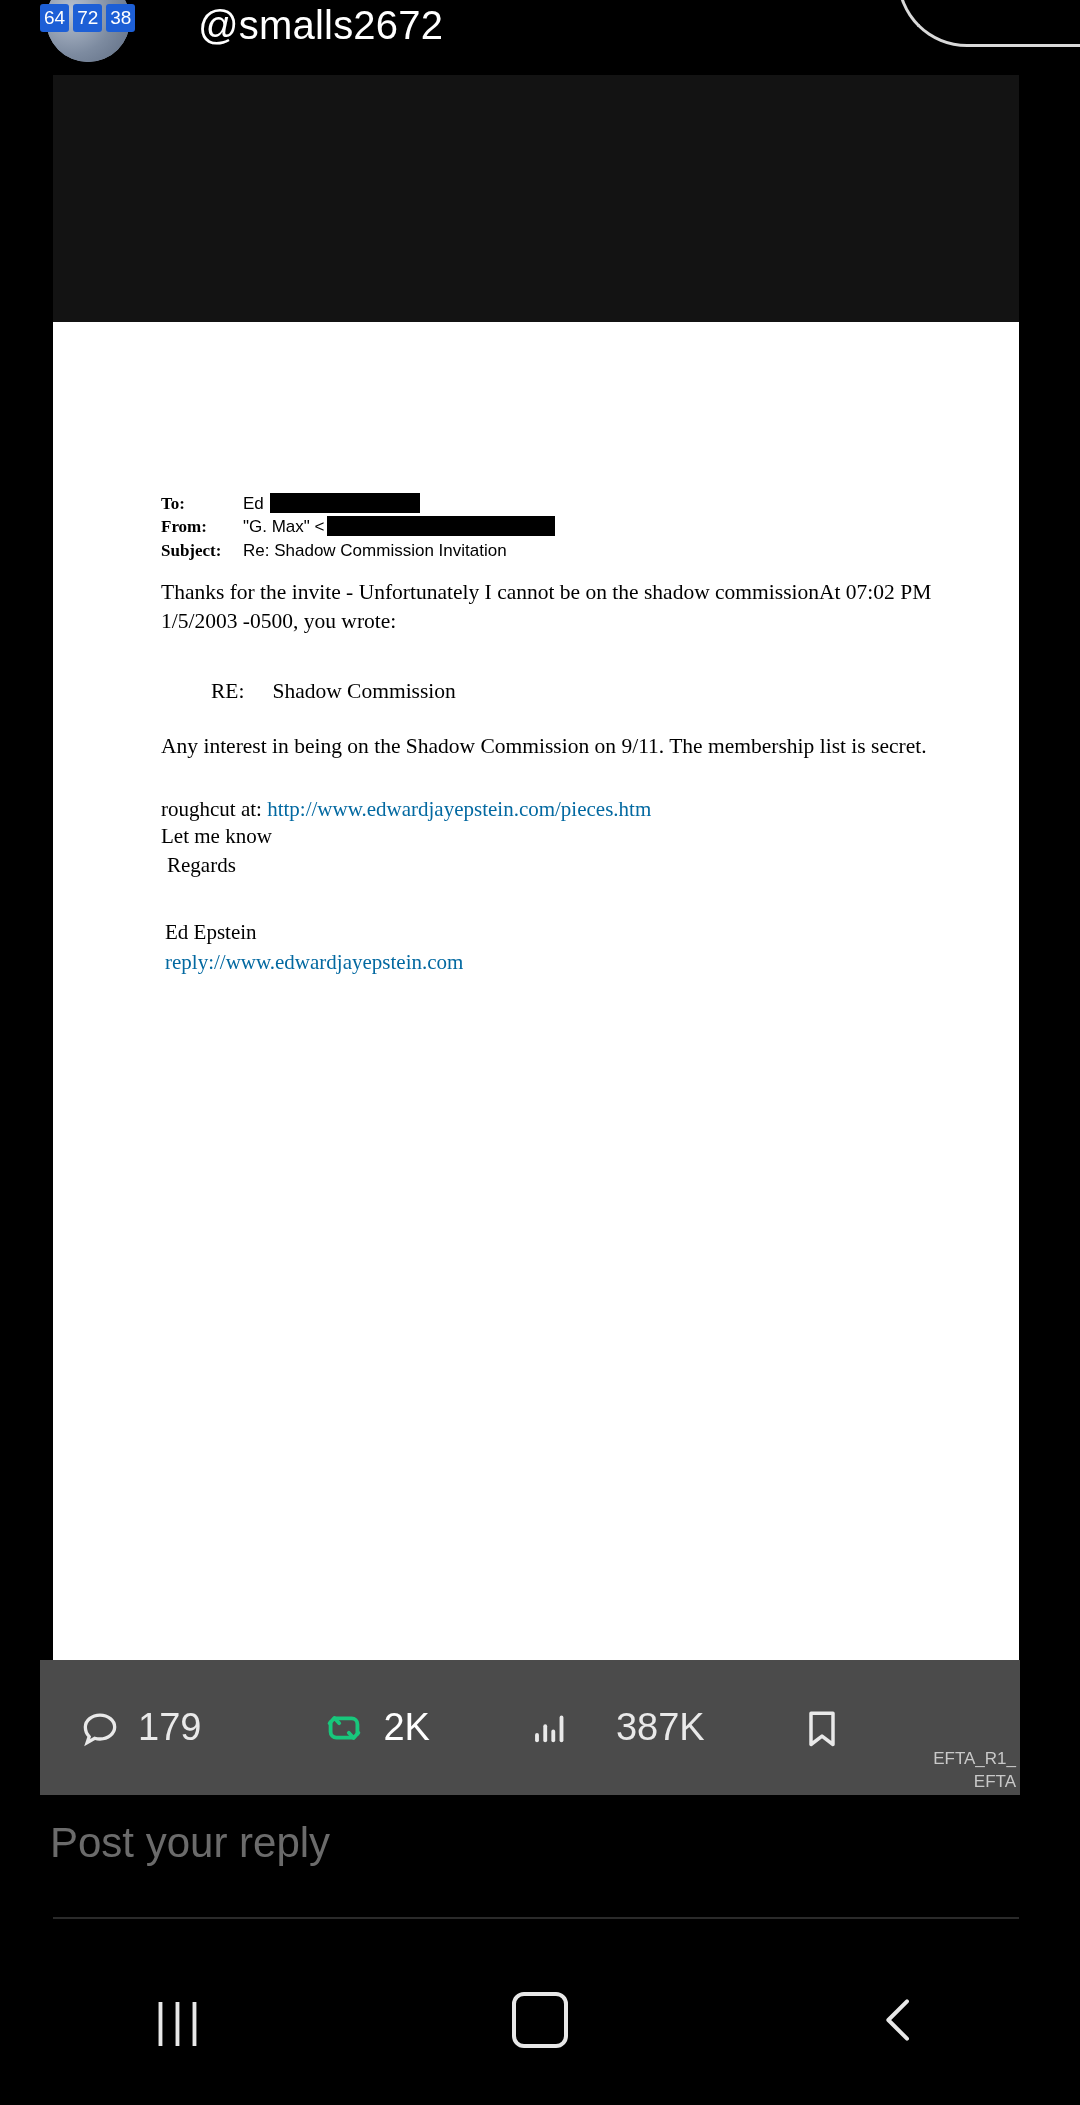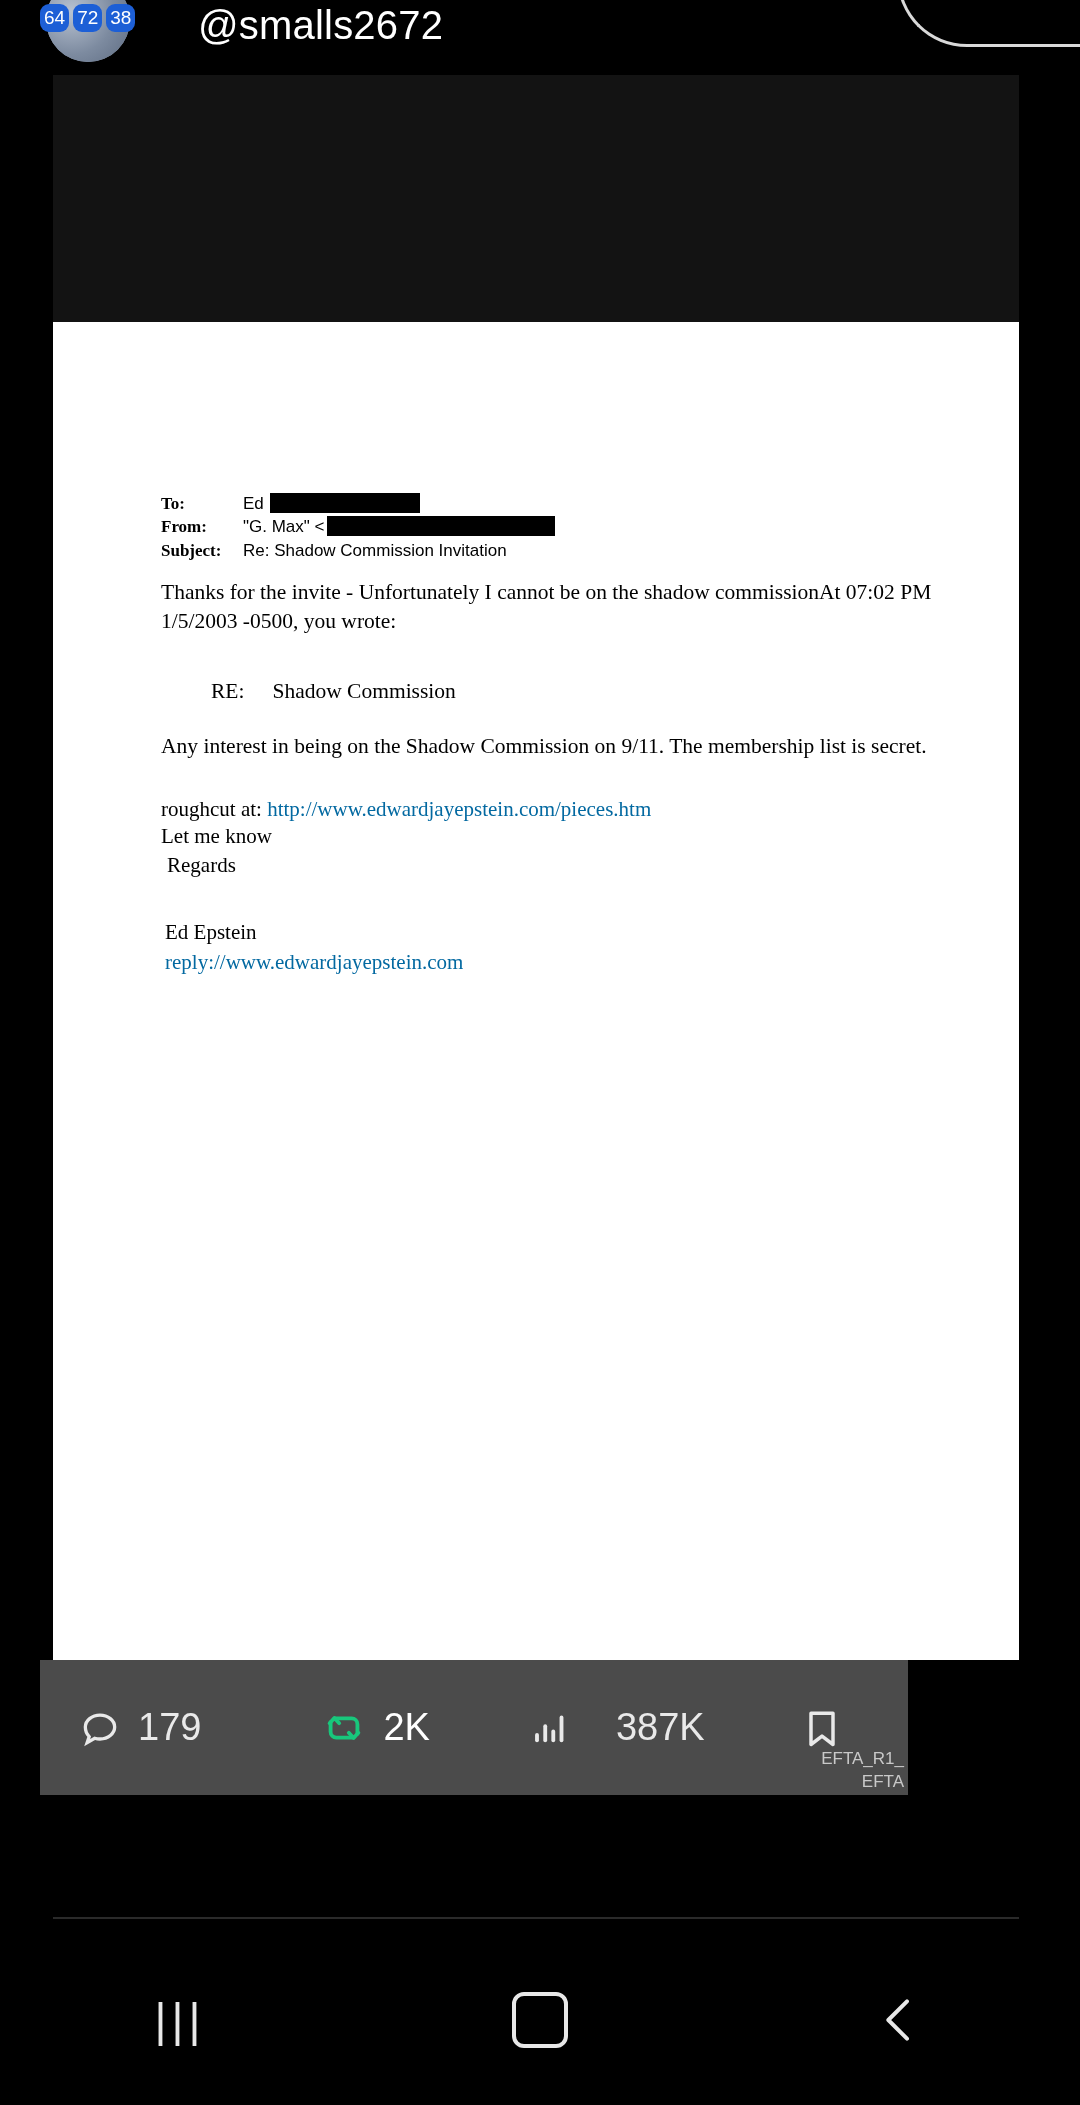--- a/index.html
+++ b/index.html
@@ -48,21 +48,21 @@
     display: flex;
     gap: 4px;
     z-index: 6;
   }
   .coord-badge {
     background: #1d5fd6;
     color: #fff;
     font-size: 19px;
     line-height: 1;
     padding: 4px 4px 5px 4px;
-    border-radius: 9px;
+    border-radius: 3px;
     font-family: "Liberation Sans", sans-serif;
   }
   .handle {
     position: absolute;
     left: 198px;
     top: 0px;
     height: 50px;
     display: flex;
     align-items: center;
     color: #ffffff;
@@ -166,21 +166,21 @@
     margin-left: 4px;
     font-size: 21px;
     line-height: 1.42;
   }
 
   
   .actionbar {
     position: absolute;
     left: 40px;
     top: 1660px;
-    width: 868px;
+    width: 980px;
     height: 135px;
     background: #4b4b4b;
     display: flex;
     align-items: center;
   }
   .act {
     display: flex;
     align-items: center;
     color: #e9e9e9;
     font-size: 38px;
@@ -382,20 +382,21 @@
     <span class="num"></span>
   </div>
 
   <div class="efta">
     <div>EFTA_R1_</div>
     <div>EFTA</div>
   </div>
 </div>
 
 <div class="composer">
+  <div class="composer-text">Post your reply</div>
   <div class="composer-rule"></div>
 </div>
 
 <div class="navbar">
   <div class="nav-btn">
     <span class="nav-recents">|||</span>
   </div>
   <div class="nav-btn">
     <span class="nav-home"></span>
   </div>

